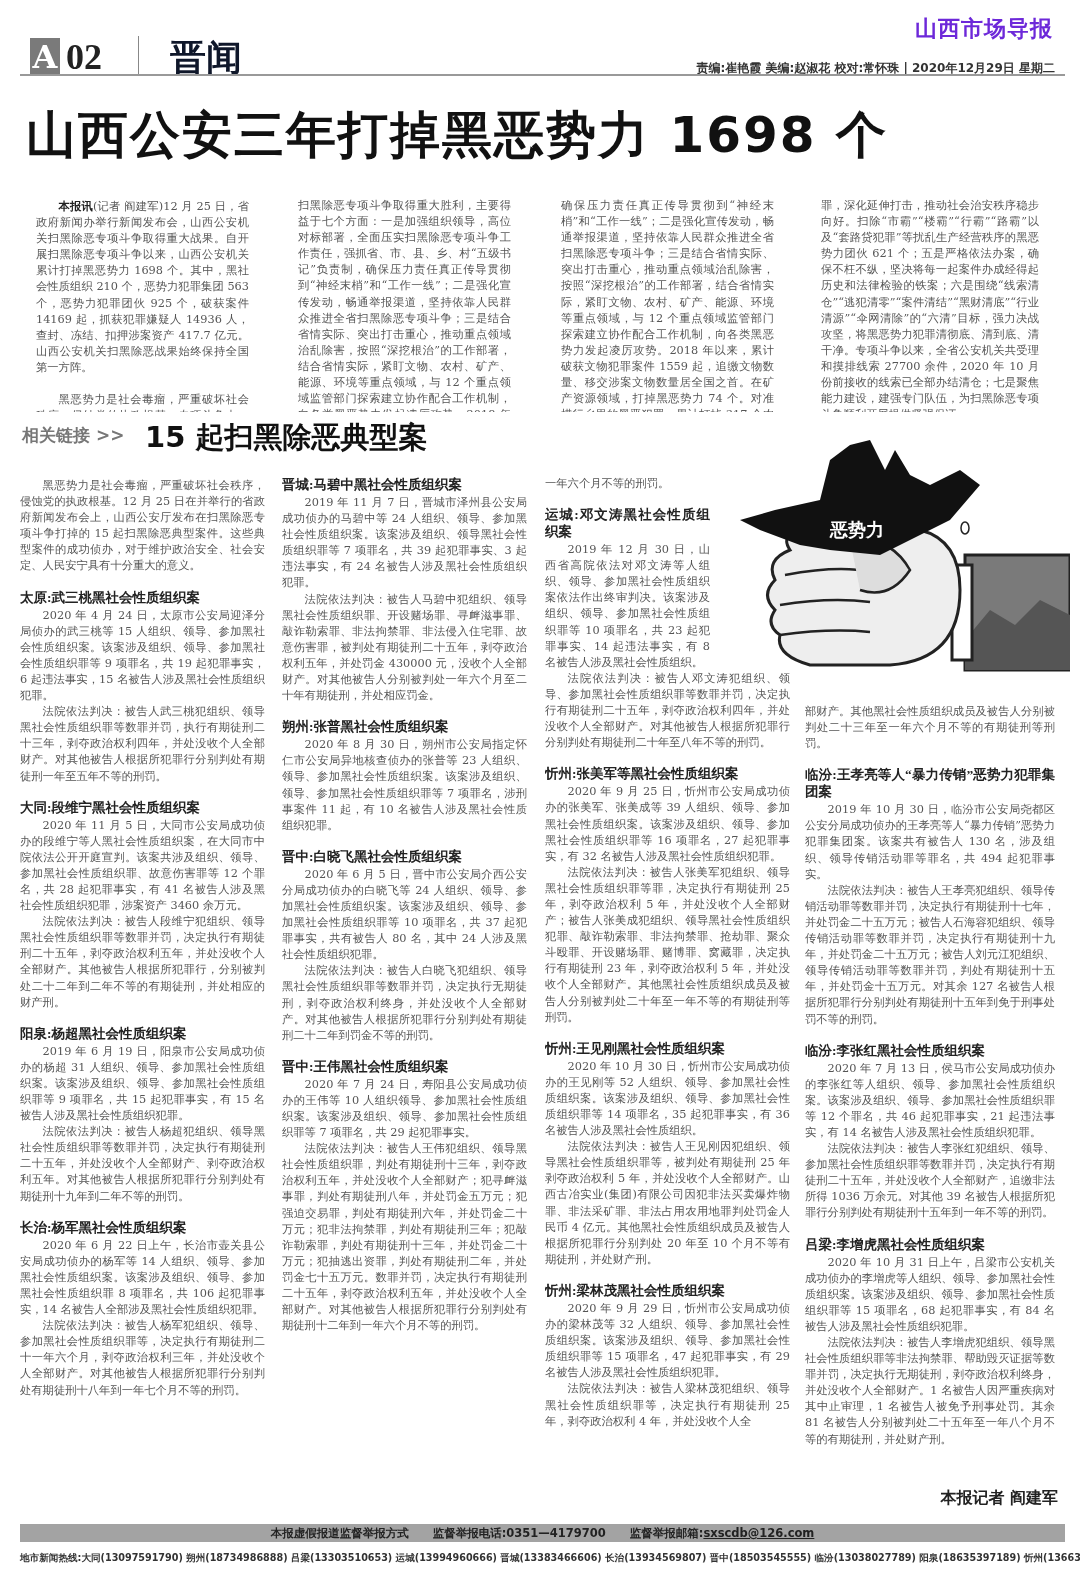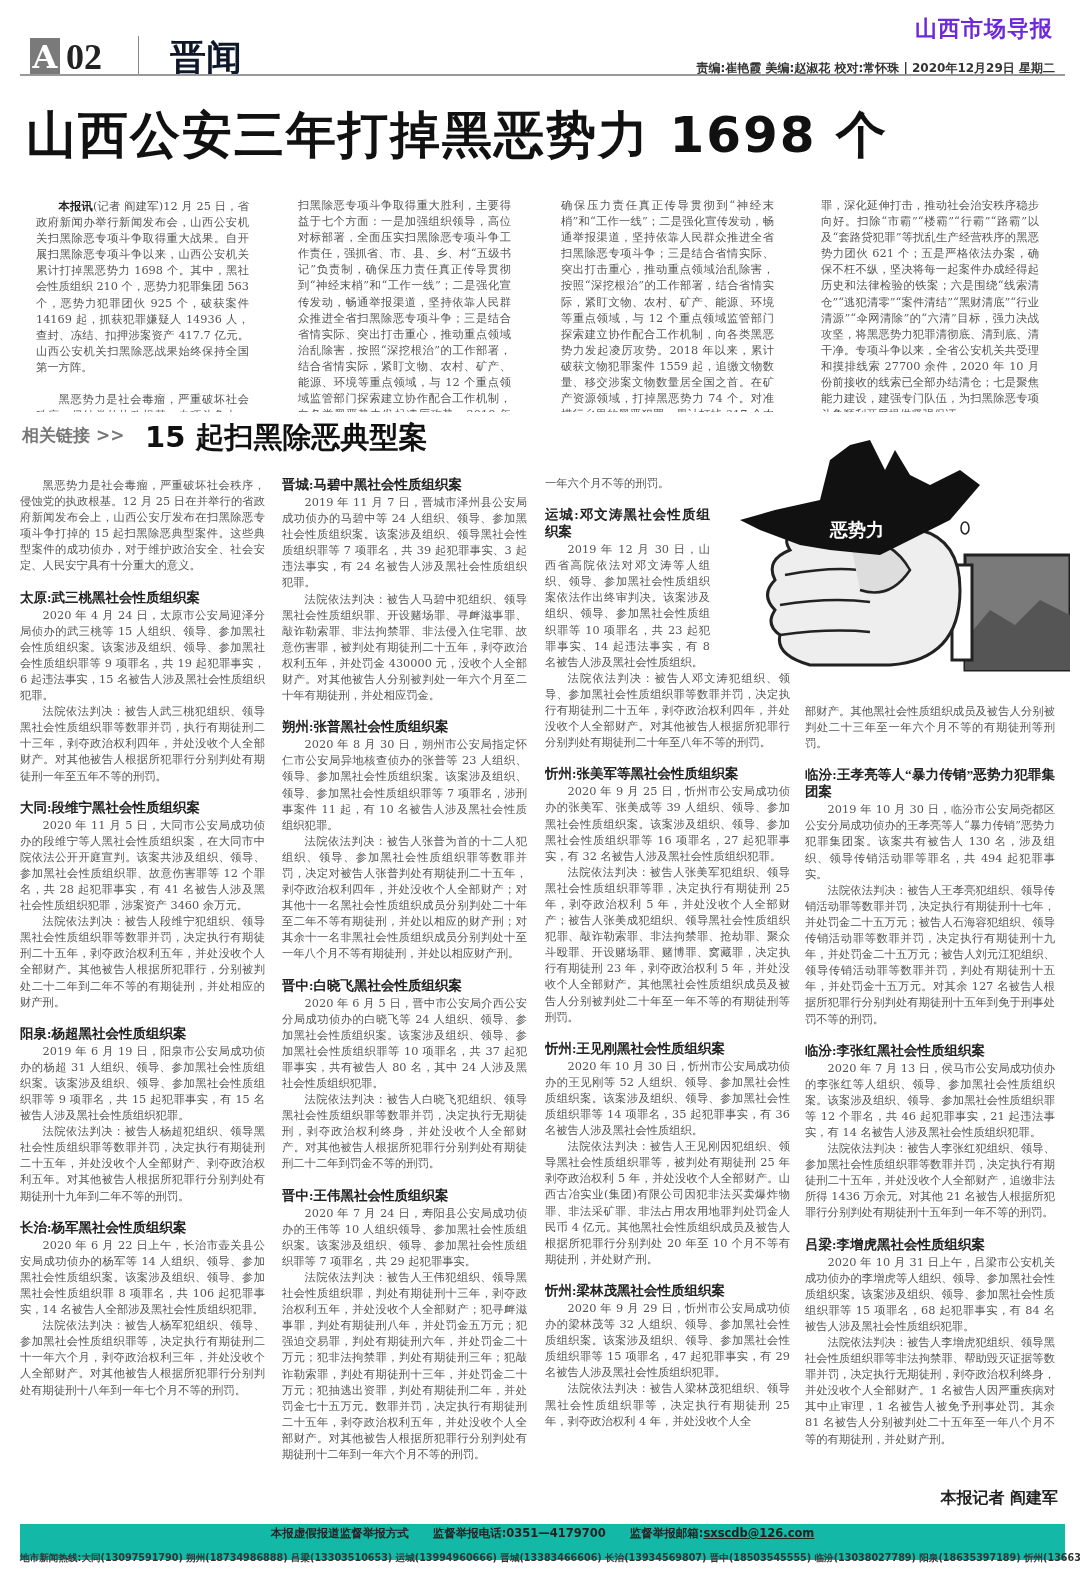--- a/index.html
+++ b/index.html
@@ -15,21 +15,21 @@
   .headline{position:absolute;left:26px;top:102px;font-size:50px;font-weight:bold;color:#111;font-family:"DejaVu Sans",sans-serif;letter-spacing:2px;}
   .col{position:absolute;font-size:11.3px;line-height:16.1px;text-align:justify;color:#555;}
   .col p{margin:16px;text-indent:2em;}
   .col .lead b{color:#222;}
   .rel-label{position:absolute;left:22px;top:424px;font-size:17px;font-weight:bold;color:#777;font-family:"DejaVu Sans",sans-serif;}
   .rel-title{position:absolute;left:145px;top:418px;font-size:29px;font-weight:bold;color:#111;font-family:"DejaVu Sans",sans-serif;}
   .case h3{margin:14px 0 2px 0;font-size:13.5px;font-weight:bold;color:#222;font-family:Liberation Serif, serif;text-indent:0;line-height:17px;}
   .case p{margin:0;text-indent:2em;}
   .illus{position:absolute;left:720px;top:440px;width:350px;height:240px;}
   .footer-byline{position:absolute;right:22px;top:1488px;font-size:16px;font-weight:bold;color:#222;font-family:"DejaVu Sans",sans-serif;}
-  .footer-bar{position:absolute;left:20px;top:1524px;width:1045px;height:36px;background:#14b8a6;text-align:center;font-size:11.5px;font-weight:bold;color:#222;line-height:18px;font-family:"DejaVu Sans",sans-serif;}
+  .footer-bar{position:absolute;left:20px;top:1524px;width:1045px;height:18px;background:#a3a3a3;text-align:center;font-size:11.5px;font-weight:bold;color:#222;line-height:18px;font-family:"DejaVu Sans",sans-serif;}
   .footer-bar span{margin:0 10px;}
   .footer-bar .email{text-decoration:underline;}
   .hotlines{position:absolute;left:20px;top:1552px;width:1045px;font-size:9.6px;color:#333;font-family:"DejaVu Sans",sans-serif;white-space:nowrap;font-weight:bold;}
 </style>
 </head>
 <body>
 
 <div class="masthead">
   <div class="pg-box">A</div>
   <div class="pg-num">02</div>
@@ -85,21 +85,20 @@
 
 <div class="col case" style="left:282px;top:462px;width:245px;height:1050px;overflow:hidden;">
   <div>
       <h3>晋城:马碧中黑社会性质组织案</h3>
       <p>2019 年 11 月 7 日，晋城市泽州县公安局成功侦办的马碧中等 24 人组织、领导、参加黑社会性质组织案。该案涉及组织、领导黑社会性质组织罪等 7 项罪名，共 39 起犯罪事实、3 起违法事实，有 24 名被告人涉及黑社会性质组织犯罪。</p>
       <p>法院依法判决：被告人马碧中犯组织、领导黑社会性质组织罪、开设赌场罪、寻衅滋事罪、敲诈勒索罪、非法拘禁罪、非法侵入住宅罪、故意伤害罪，被判处有期徒刑二十五年，剥夺政治权利五年，并处罚金 430000 元，没收个人全部财产。对其他被告人分别被判处一年六个月至二十年有期徒刑，并处相应罚金。</p>
     </div>
   <div>
       <h3>朔州:张普黑社会性质组织案</h3>
       <p>2020 年 8 月 30 日，朔州市公安局指定怀仁市公安局异地核查侦办的张普等 23 人组织、领导、参加黑社会性质组织案。该案涉及组织、领导、参加黑社会性质组织罪等 7 项罪名，涉刑事案件 11 起，有 10 名被告人涉及黑社会性质组织犯罪。</p>
-      <p>法院依法判决：被告人张普为首的十二人犯组织、领导、参加黑社会性质组织罪等数罪并罚，决定对被告人张普判处有期徒刑二十五年，剥夺政治权利四年，并处没收个人全部财产；对其他十一名黑社会性质组织成员分别判处二十年至二年不等有期徒刑，并处以相应的财产刑；对其余十一名非黑社会性质组织成员分别判处十至一年八个月不等有期徒刑，并处以相应财产刑。</p>
     </div>
   <div>
       <h3>晋中:白晓飞黑社会性质组织案</h3>
       <p>2020 年 6 月 5 日，晋中市公安局介西公安分局成功侦办的白晓飞等 24 人组织、领导、参加黑社会性质组织案。该案涉及组织、领导、参加黑社会性质组织罪等 10 项罪名，共 37 起犯罪事实，共有被告人 80 名，其中 24 人涉及黑社会性质组织犯罪。</p>
       <p>法院依法判决：被告人白晓飞犯组织、领导黑社会性质组织罪等数罪并罚，决定执行无期徒刑，剥夺政治权利终身，并处没收个人全部财产。对其他被告人根据所犯罪行分别判处有期徒刑二十二年到罚金不等的刑罚。</p>
     </div>
   <div>
       <h3>晋中:王伟黑社会性质组织案</h3>
       <p>2020 年 7 月 24 日，寿阳县公安局成功侦办的王伟等 10 人组织领导、参加黑社会性质组织案。该案涉及组织、领导、参加黑社会性质组织罪等 7 项罪名，共 29 起犯罪事实。</p>
       <p>法院依法判决：被告人王伟犯组织、领导黑社会性质组织罪，判处有期徒刑十三年，剥夺政治权利五年，并处没收个人全部财产；犯寻衅滋事罪，判处有期徒刑八年，并处罚金五万元；犯强迫交易罪，判处有期徒刑六年，并处罚金二十万元；犯非法拘禁罪，判处有期徒刑三年；犯敲诈勒索罪，判处有期徒刑十三年，并处罚金二十万元；犯抽逃出资罪，判处有期徒刑二年，并处罚金七十五万元。数罪并罚，决定执行有期徒刑二十五年，剥夺政治权利五年，并处没收个人全部财产。对其他被告人根据所犯罪行分别判处有期徒刑十二年到一年六个月不等的刑罚。</p>
@@ -145,21 +144,21 @@
 <div class="col case" style="left:805px;top:704px;width:250px;height:782px;overflow:hidden;">
   <p style="text-indent:0">部财产。其他黑社会性质组织成员及被告人分别被判处二十三年至一年六个月不等的有期徒刑等刑罚。</p>
   <div>
       <h3>临汾:王孝亮等人“暴力传销”恶势力犯罪集团案</h3>
       <p>2019 年 10 月 30 日，临汾市公安局尧都区公安分局成功侦办的王孝亮等人“暴力传销”恶势力犯罪集团案。该案共有被告人 130 名，涉及组织、领导传销活动罪等罪名，共 494 起犯罪事实。</p>
       <p>法院依法判决：被告人王孝亮犯组织、领导传销活动罪等数罪并罚，决定执行有期徒刑十七年，并处罚金二十五万元；被告人石海容犯组织、领导传销活动罪等数罪并罚，决定执行有期徒刑十九年，并处罚金二十五万元；被告人刘元江犯组织、领导传销活动罪等数罪并罚，判处有期徒刑十五年，并处罚金十五万元。对其余 127 名被告人根据所犯罪行分别判处有期徒刑十五年到免于刑事处罚不等的刑罚。</p>
     </div>
   <div>
       <h3>临汾:李张红黑社会性质组织案</h3>
       <p>2020 年 7 月 13 日，侯马市公安局成功侦办的李张红等人组织、领导、参加黑社会性质组织案。该案涉及组织、领导、参加黑社会性质组织罪等 12 个罪名，共 46 起犯罪事实，21 起违法事实，有 14 名被告人涉及黑社会性质组织犯罪。</p>
-      <p>法院依法判决：被告人李张红犯组织、领导、参加黑社会性质组织罪等数罪并罚，决定执行有期徒刑二十五年，并处没收个人全部财产，追缴非法所得 1436 万余元。对其他 21 名被告人根据所犯罪行分别判处有期徒刑十五年到一年不等的刑罚。</p>
+      <p>法院依法判决：被告人李张红犯组织、领导、参加黑社会性质组织罪等数罪并罚，决定执行有期徒刑二十五年，并处没收个人全部财产，追缴非法所得 1036 万余元。对其他 39 名被告人根据所犯罪行分别判处有期徒刑十五年到一年不等的刑罚。</p>
     </div>
   <div>
       <h3>吕梁:李增虎黑社会性质组织案</h3>
       <p>2020 年 10 月 31 日上午，吕梁市公安机关成功侦办的李增虎等人组织、领导、参加黑社会性质组织案。该案涉及组织、领导、参加黑社会性质组织罪等 15 项罪名，68 起犯罪事实，有 84 名被告人涉及黑社会性质组织犯罪。</p>
       <p>法院依法判决：被告人李增虎犯组织、领导黑社会性质组织罪等非法拘禁罪、帮助毁灭证据等数罪并罚，决定执行无期徒刑，剥夺政治权利终身，并处没收个人全部财产。1 名被告人因严重疾病对其中止审理，1 名被告人被免予刑事处罚。其余 81 名被告人分别被判处二十五年至一年八个月不等的有期徒刑，并处财产刑。</p>
     </div>
 </div>
 
 <div class="footer-byline">本报记者 阎建军</div>
 <div class="footer-bar">

